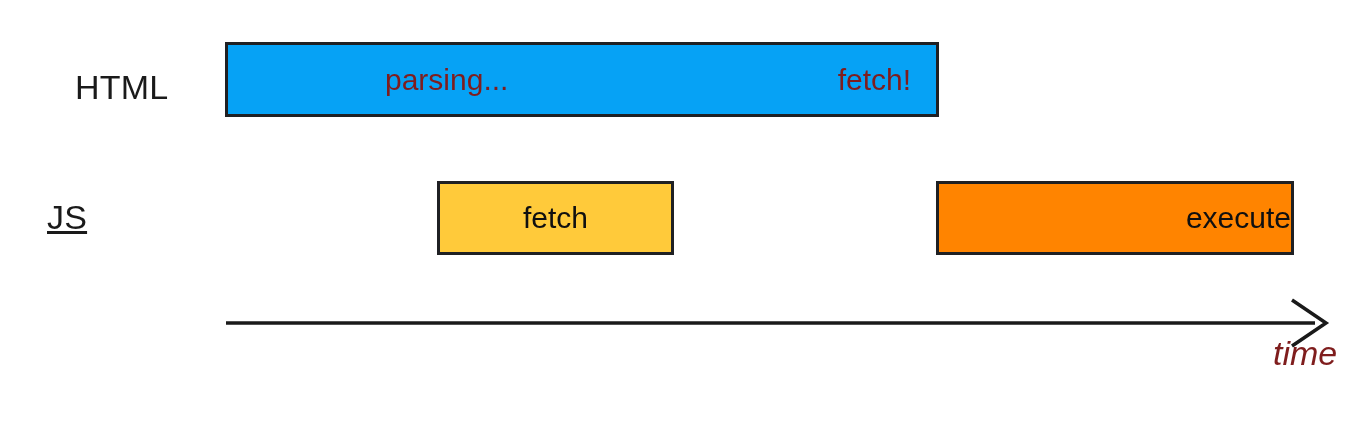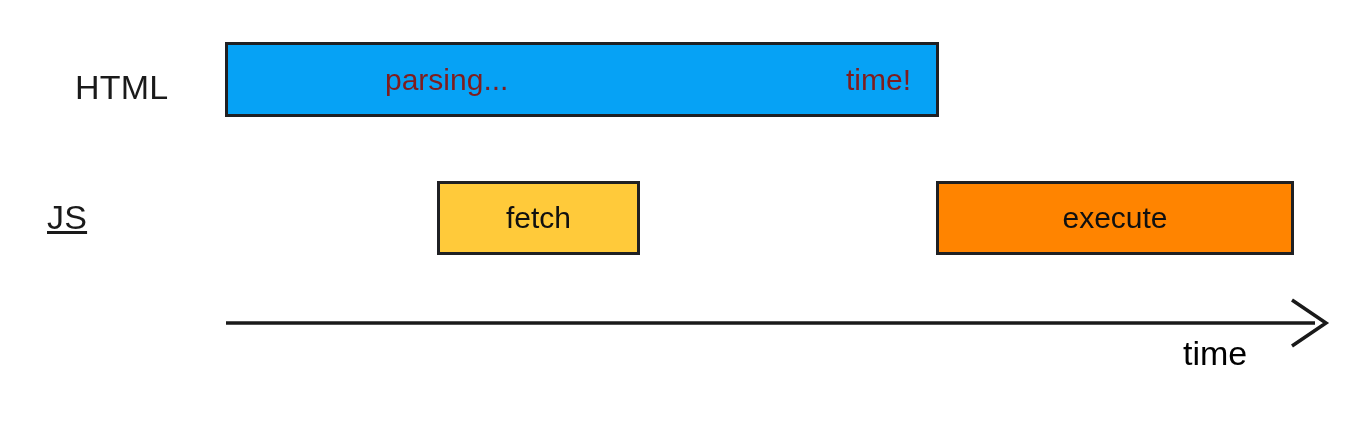--- a/index.html
+++ b/index.html
@@ -64,72 +64,73 @@
   #bar-parsing .text-end {
     right: 25px;
     top: 50%;
     transform: translateY(-50%);
   }
 
   
   #bar-fetch {
     left: 437px;
     top: 181px;
-    width: 203px;
+    width: 237px;
     height: 74px;
     background: #ffca3a;
     justify-content: center;
   }
   
   #bar-execute {
     left: 936px;
     top: 181px;
     width: 358px;
     height: 74px;
     background: #ff8400;
-    justify-content: center;
+    justify-content: flex-end;
   }
   .bar-center-text {
     position: relative;
     font-size: 30px;
     line-height: 1;
     color: #101010;
     white-space: nowrap;
   }
 
   
   #time-axis {
     position: absolute;
     left: 210px;
     top: 295px;
     width: 1140px;
     height: 60px;
   }
   #time-label {
     position: absolute;
-    left: 1183px;
+    left: 1273px;
     top: 336px;
     font-size: 34px;
     line-height: 1;
-    color: #000000;
+    color: #7f1d1d;
     white-space: nowrap;
+    font-style: italic;
   }
 </style>
 </head>
 <body>
 
 <div id="stage">
 
   <div class="row-label" id="label-html">HTML</div>
 
   <div class="row-label" id="label-js">JS</div>
 
   <div class="bar" id="bar-parsing">
     <span class="bar-text text-start">parsing...</span>
-    <span class="bar-text text-end">time!</span>
+    <span class="bar-text text-end">fetch!</span>
   </div>
 
   <div class="bar" id="bar-fetch">
     <span class="bar-center-text">fetch</span>
   </div>
 
   <div class="bar" id="bar-execute">
     <span class="bar-center-text">execute</span>
   </div>
 

